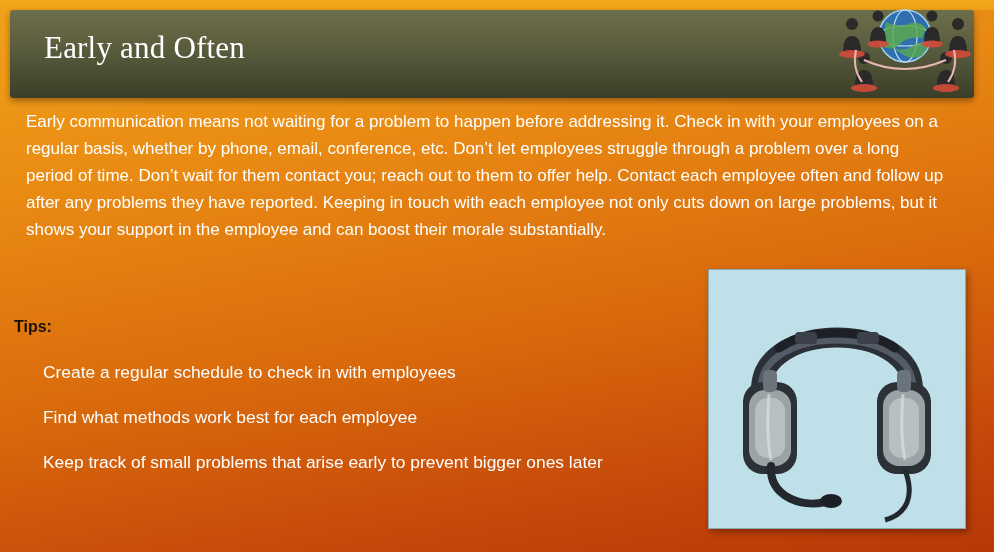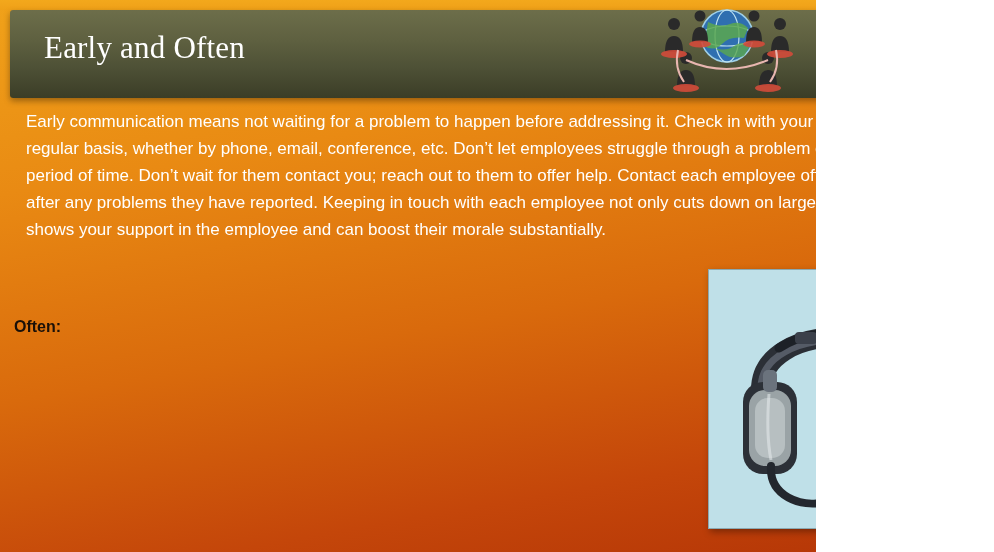--- a/index.html
+++ b/index.html
@@ -7,21 +7,21 @@
     padding: 0;
   }
   body {
     width: 994px;
     height: 552px;
     overflow: hidden;
     font-family: "Liberation Sans", sans-serif;
   }
   #slide {
     position: relative;
-    width: 816px;
+    width: 994px;
     height: 552px;
     background: linear-gradient(170deg, #f0a21a 0%, #e98a13 28%, #d96a0c 58%, #c4460a 85%, #b73807 100%);
     overflow: hidden;
   }
   
   #top-band {
     position: absolute;
     left: 0; top: 0;
     width: 994px; height: 10px;
     background: linear-gradient(180deg,#f3a81c 0%, #efa018 100%);
@@ -148,22 +148,27 @@
       <g fill="none" stroke="#e8b6b0" stroke-width="2">
         <path d="M34 58 q40 18 82 0"></path>
         <path d="M26 48 q-4 18 6 32"></path>
         <path d="M124 48 q4 18 -6 32"></path>
       </g>
     </svg>
   </div>
 
   <div id="body-paragraph">Early communication means not waiting for a problem to happen before addressing it. Check in with your employees on a regular basis, whether by phone, email, conference, etc. Don’t let employees struggle through a problem over a long period of time. Don’t wait for them contact you; reach out to them to offer help. Contact each employee often and follow up after any problems they have reported. Keeping in touch with each employee not only cuts down on large problems, but it shows your support in the employee and can boost their morale substantially.</div>
 
-  <div id="tips-label">Often:</div>
-
+  <div id="tips-label">Tips:</div>
+
+  <div id="tips-list">
+    <div class="tip-item">Create a regular schedule to check in with employees</div>
+    <div class="tip-item">Find what methods work best for each employee</div>
+    <div class="tip-item">Keep track of small problems that arise early to prevent bigger ones later</div>
+  </div>
 
   <div id="headset-figure">
     <svg width="256" height="258" viewBox="0 0 256 258" xmlns="http://www.w3.org/2000/svg">
       <rect x="0" y="0" width="256" height="258" fill="#bfe0e8"></rect>
 
       <path d="M52 120 C52 50 204 50 204 120" fill="none" stroke="#2b2f36" stroke-width="20" stroke-linecap="round"></path>
       <path d="M52 118 C52 54 204 54 204 118" fill="none" stroke="#555b66" stroke-width="7" stroke-linecap="round"></path>
       <path d="M70 78 C100 58 156 58 186 78" fill="none" stroke="#1d2127" stroke-width="9" stroke-linecap="round"></path>
 
       <rect x="86" y="62" width="22" height="12" rx="4" fill="#3b404a"></rect>

